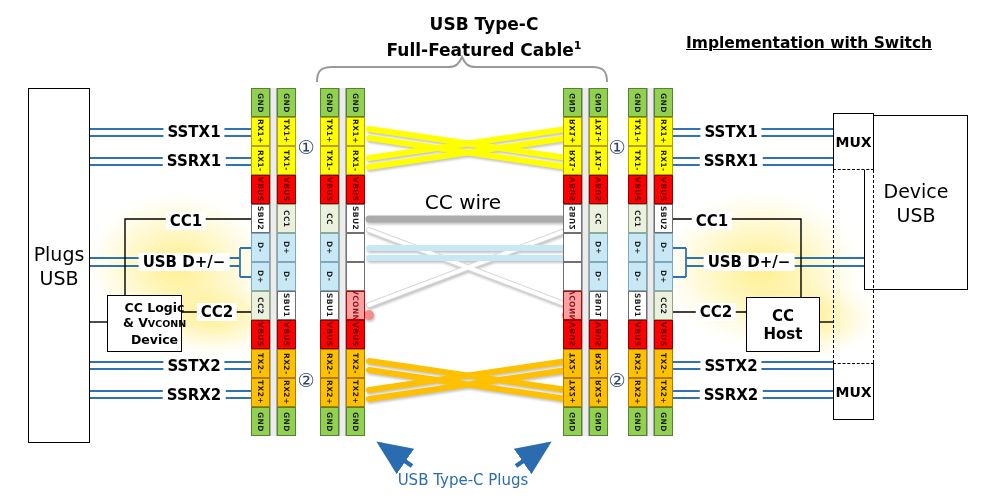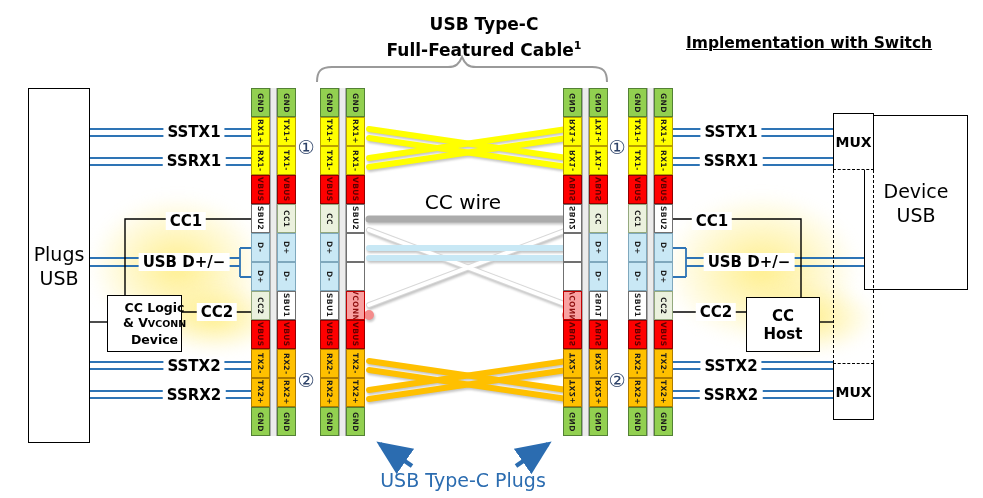--- a/index.html
+++ b/index.html
@@ -25,21 +25,21 @@
   .arrow{stroke:var(--accent-blue);stroke-width:4.4;fill:none;}
 
   
   .hdr{position:absolute;font-size:15.5px;font-weight:bold;text-decoration:underline;white-space:nowrap;}
   .cable-title{position:absolute;left:364px;top:13px;width:240px;text-align:center;
                font-size:17px;font-weight:bold;line-height:22px;}
   .cable-title sup{font-size:11px;}
   .ccwire{position:absolute;left:463px;top:202px;transform:translate(-50%,-50%);
           font-size:20px;font-weight:normal;white-space:nowrap;}
   .plugs-label{position:absolute;left:463px;top:480px;transform:translate(-50%,-50%);
-               font-size:19px;color:var(--accent-blue);white-space:nowrap;}
+               font-size:15px;color:var(--accent-blue);white-space:nowrap;}
 
   
   .box{position:absolute;background:#fff;border:1.6px solid #000;box-sizing:border-box;
        display:flex;flex-direction:column;align-items:center;justify-content:center;text-align:center;}
   .box .big{font-size:19px;line-height:24px;}
   .box .muxt{font-size:14px;font-weight:bold;}
   .box .sm{font-size:12.5px;font-weight:bold;line-height:15.5px;white-space:nowrap;}
   .box .sm .caps{font-size:9.5px;}
   .box .md{font-size:15px;font-weight:bold;line-height:18px;}
   .mux-top{border-bottom:1.6px dashed #000;}

